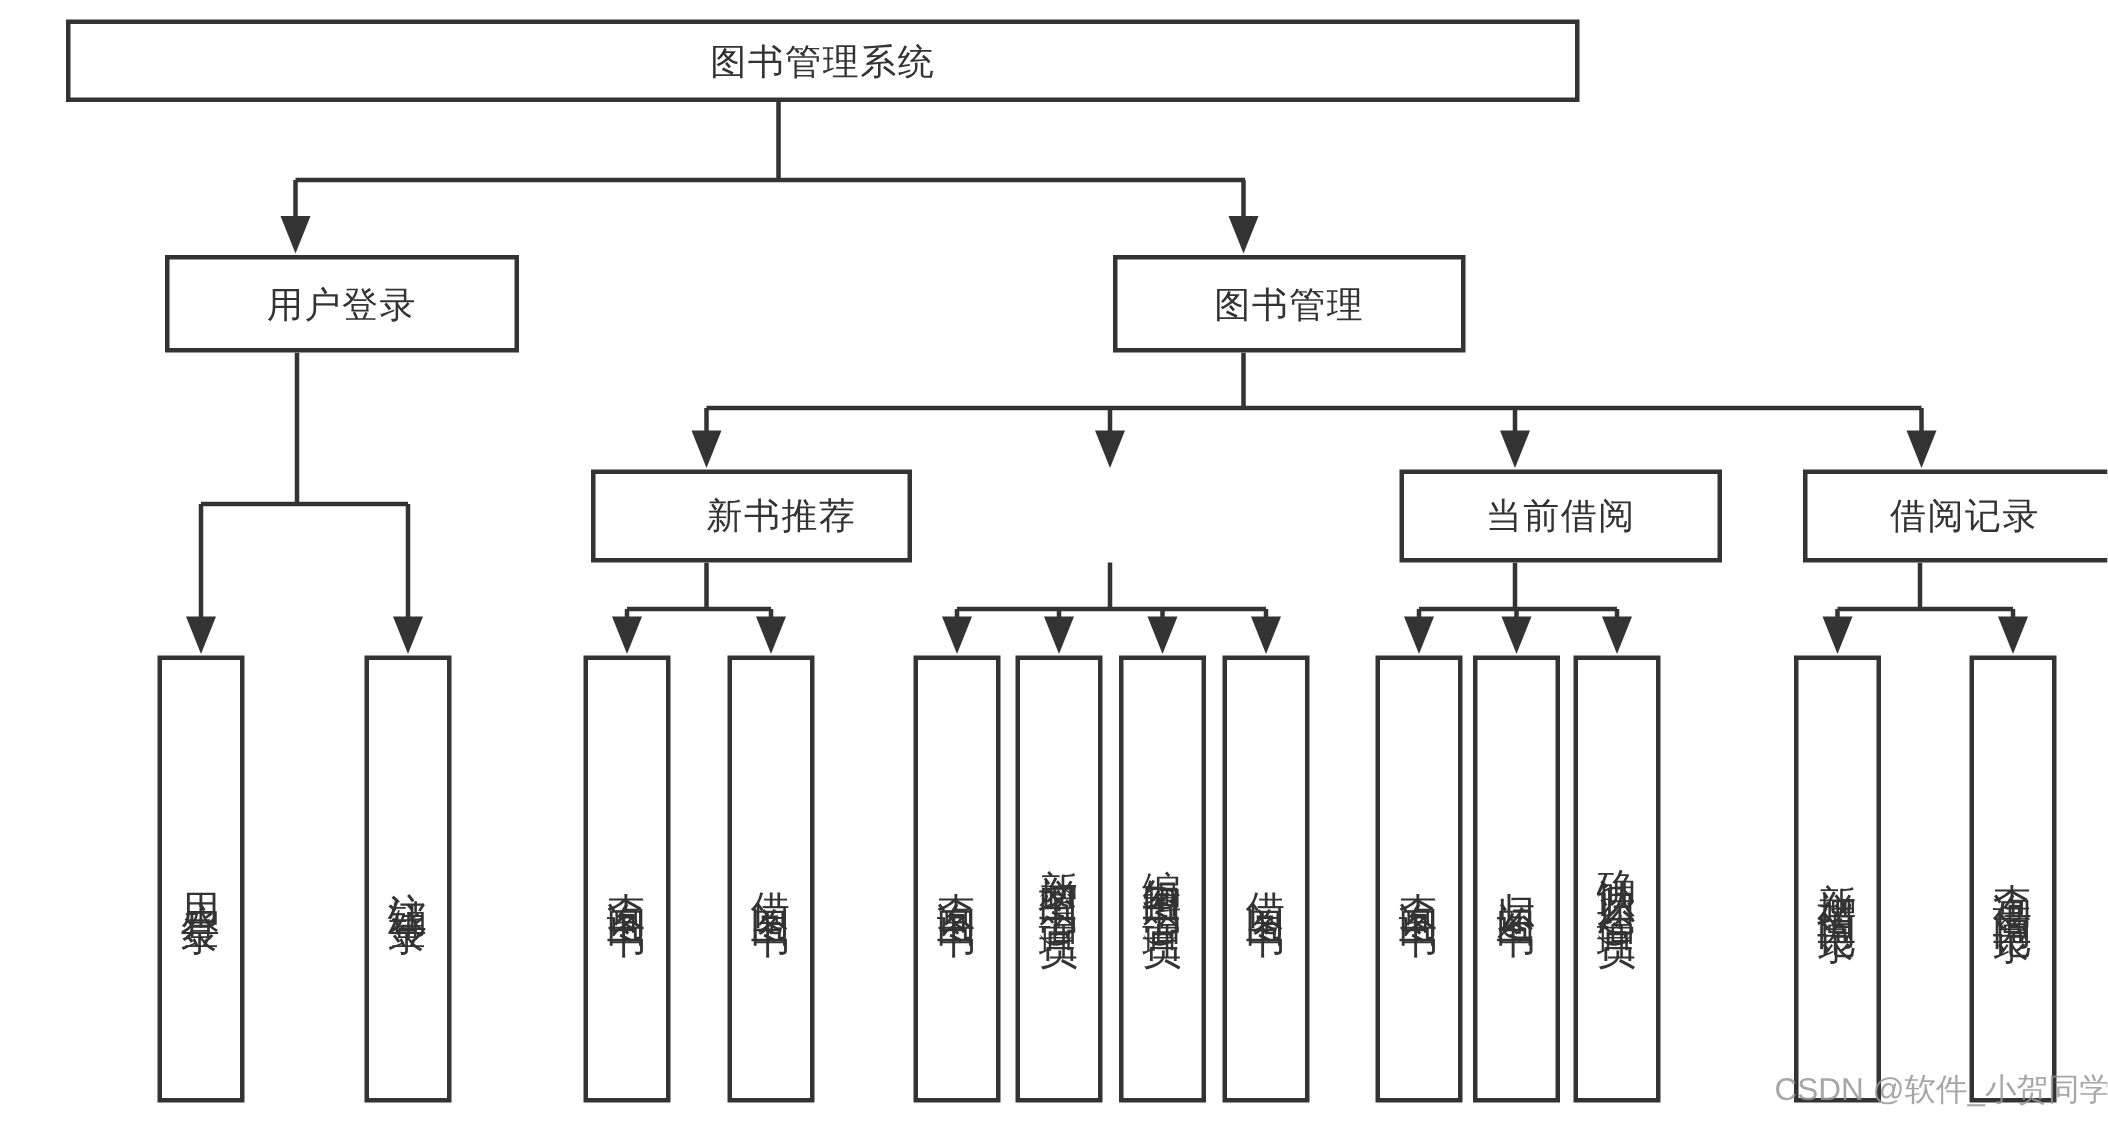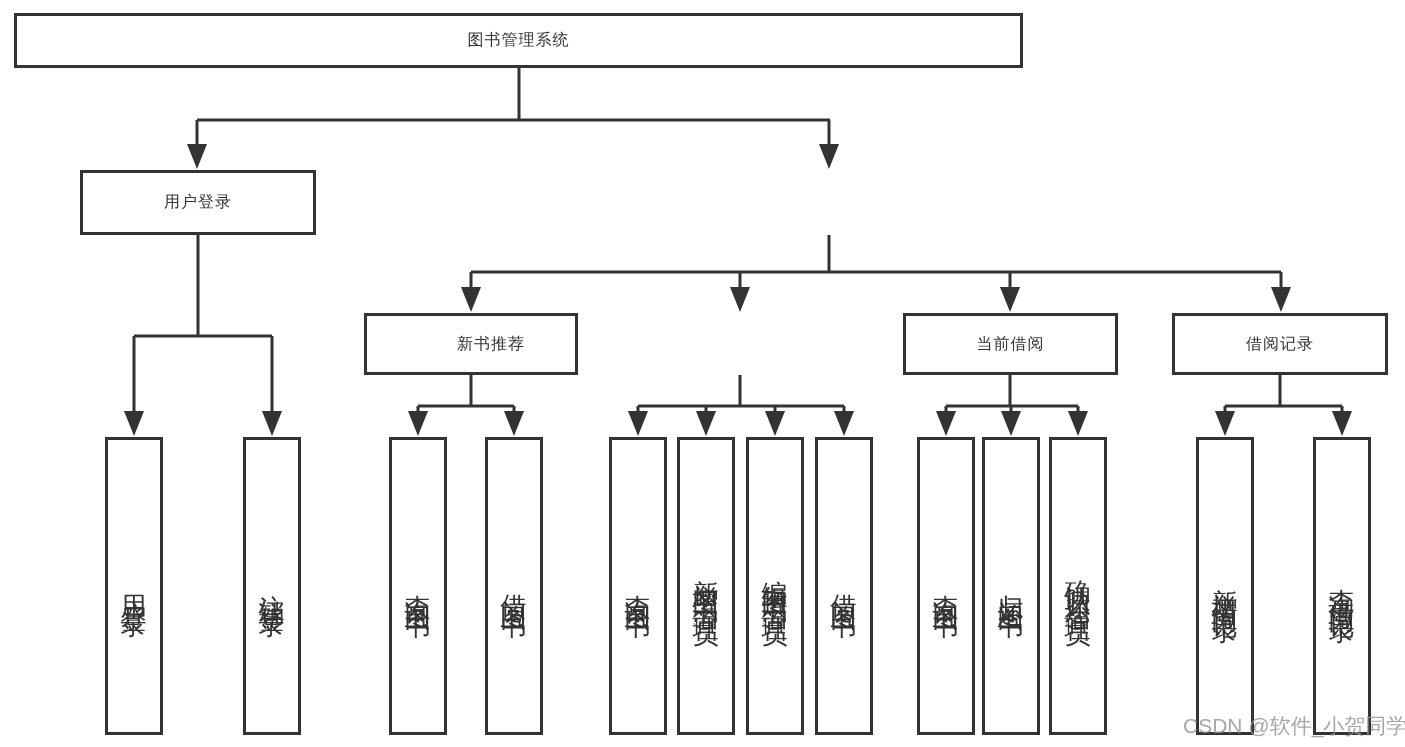--- a/index.html
+++ b/index.html
@@ -35,23 +35,24 @@
     position: absolute;
     box-sizing: border-box;
     border: 3px solid #333333;
     background: #ffffff;
     display: flex;
     align-items: center;
     justify-content: center;
     color: #333333;
   }
   .node-h {
-    font-size: 16px;
+    font-size: 24px;
     letter-spacing: 1px;
     white-space: nowrap;
+    margin-left: 30px;
   }
   .node-v {
     font-size: 26px;
   }
   .node-v .vtext {
     writing-mode: vertical-rl;
     letter-spacing: 6px;
     line-height: 1;
   }
   
@@ -137,20 +138,23 @@
     </g>
   </svg>
 
   <div class="node node-h n-root">
     <span>图书管理系统</span>
   </div>
 
   <div class="node node-h n-l2-0">
     <span>用户登录</span>
   </div>
+  <div class="node node-h n-l2-1">
+    <span>图书管理</span>
+  </div>
 
   <div class="node node-h n-l3-0">
     <span>新书推荐</span>
   </div>
   <div class="node node-h n-l3-2">
     <span>当前借阅</span>
   </div>
   <div class="node node-h n-l3-3">
     <span>借阅记录</span>
   </div>

